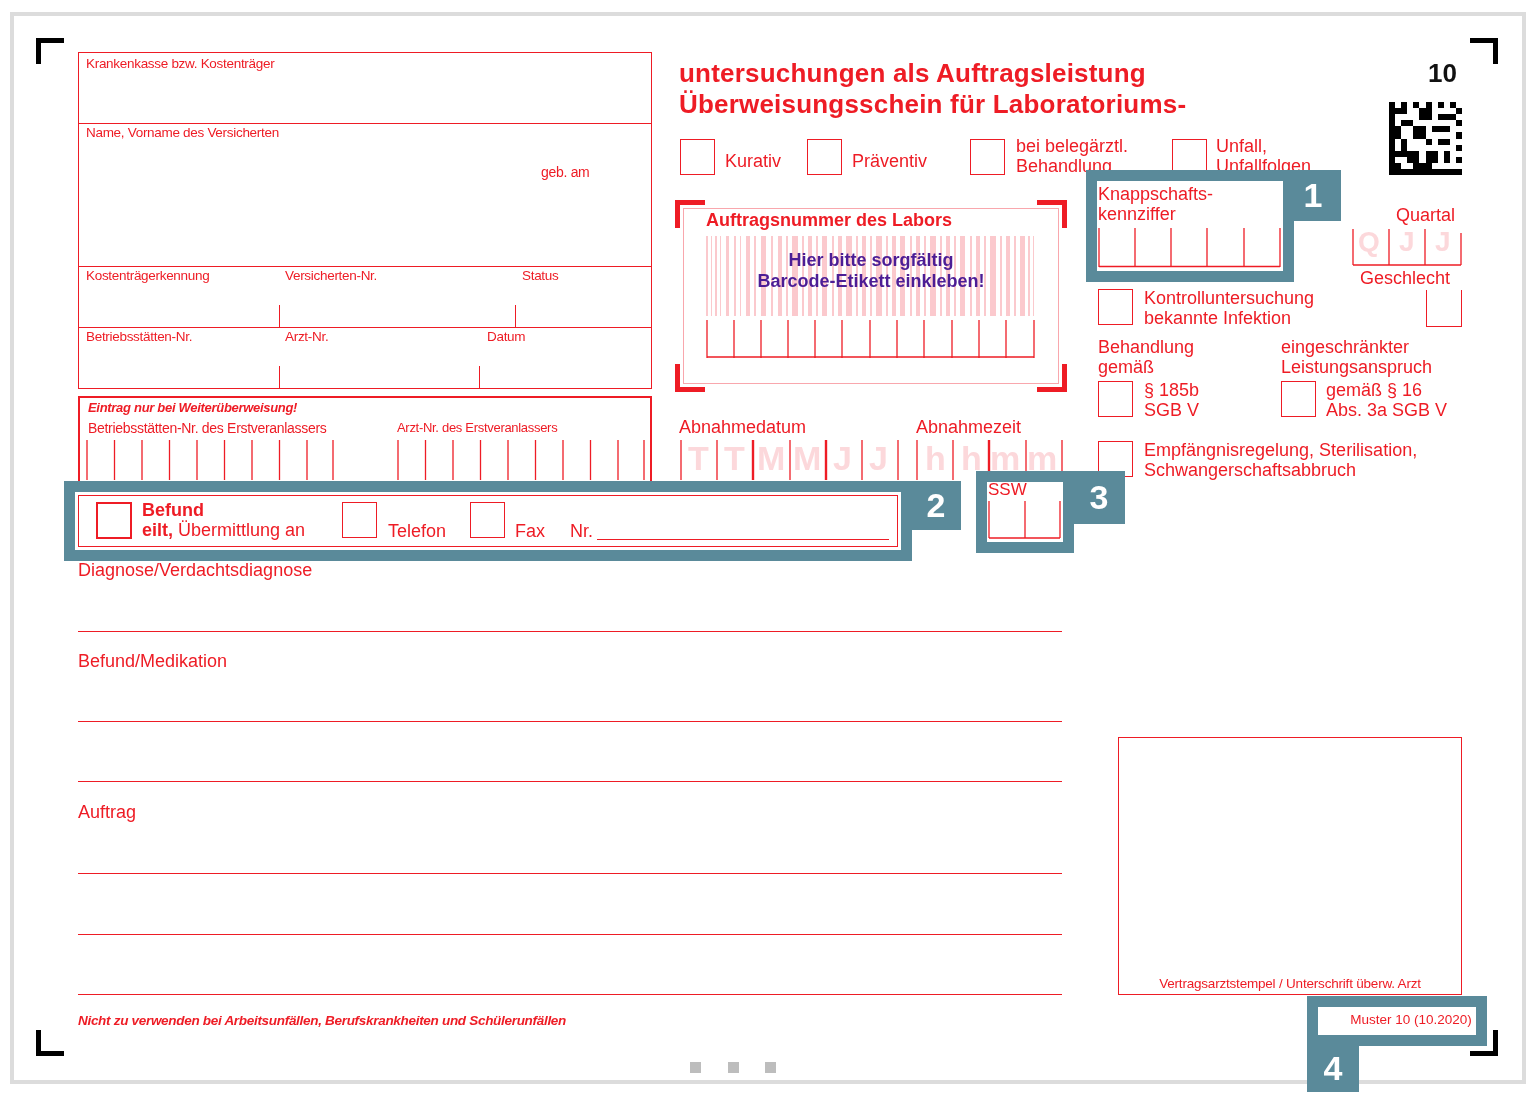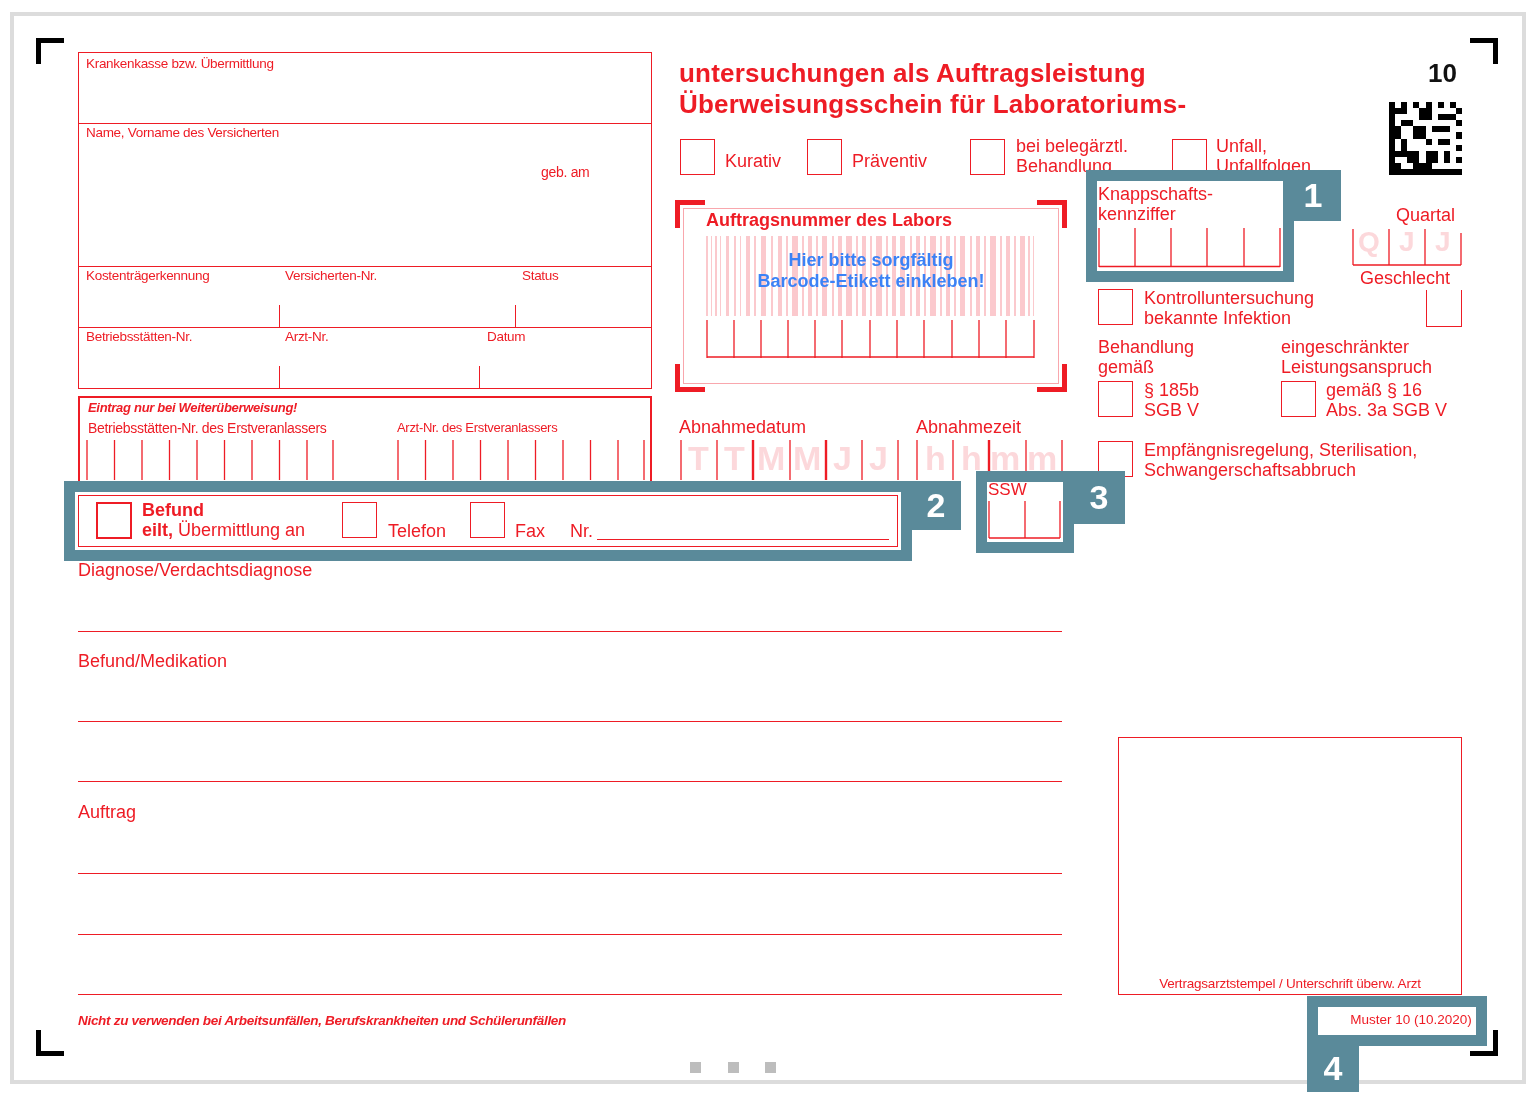--- a/index.html
+++ b/index.html
@@ -34,21 +34,21 @@
 <div class="corner c-tl"></div>
 <div class="corner c-tr"></div>
 <div class="corner c-bl"></div>
 <div class="corner c-br"></div>
 
 <div class="box" style="left:78px;top:52px;width:574px;height:337px;"></div>
 <div class="hline" style="left:78px;top:123px;width:574px;"></div>
 <div class="hline" style="left:78px;top:266px;width:574px;"></div>
 <div class="hline" style="left:78px;top:327px;width:574px;"></div>
 
-<div class="lbl-sm" style="left:86px;top:56px;">Krankenkasse bzw. Übermittlung</div>
+<div class="lbl-sm" style="left:86px;top:56px;">Krankenkasse bzw. Kostenträger</div>
 <div class="abs" style="left:80px;top:76px;width:570px;height:44px;"></div>
 
 <div class="lbl-sm" style="left:86px;top:125px;">Name, Vorname des Versicherten</div>
 <div class="lbl-sm" style="left:541px;top:164px;font-size:14px;">geb. am</div>
 <div class="abs" style="left:80px;top:145px;width:570px;height:118px;"></div>
 
 <div class="lbl-sm" style="left:86px;top:268px;">Kostenträgerkennung</div>
 <div class="lbl-sm" style="left:285px;top:268px;">Versicherten-Nr.</div>
 <div class="lbl-sm" style="left:522px;top:268px;">Status</div>
 <div class="vline" style="left:279px;top:305px;height:22px;"></div>
@@ -213,21 +213,21 @@
       <rect x="284" y="0" width="6" height="80"></rect>
         <rect x="294" y="0" width="2" height="80"></rect>
         <rect x="300" y="0" width="4" height="80"></rect>
       <rect x="308" y="0" width="2" height="80"></rect>
         <rect x="314" y="0" width="5" height="80"></rect>
         <rect x="322" y="0" width="2" height="80"></rect>
       <rect x="327" y="0" width="1" height="80"></rect>
     </g>
   </svg>
 </div>
-<div class="abs" style="left:706px;top:250px;width:330px;text-align:center;font-size:18px;font-weight:bold;color:#3b82f6;line-height:21px;">
+<div class="abs" style="left:706px;top:250px;width:330px;text-align:center;font-size:18px;font-weight:bold;color:#4c1d95;line-height:21px;">
   <div>Hier bitte sorgfältig</div>
   <div>Barcode-Etikett einkleben!</div>
 </div>
 
 <div class="abs" style="left:706px;top:320px;width:330px;height:38px;">
   <svg width="330" height="38">
     <g stroke="#ee1c25" stroke-width="1.3">
       <line x1="1" y1="0" x2="1" y2="38"></line>
         <line x1="28" y1="0" x2="28" y2="38"></line>
         <line x1="55" y1="0" x2="55" y2="38"></line>

